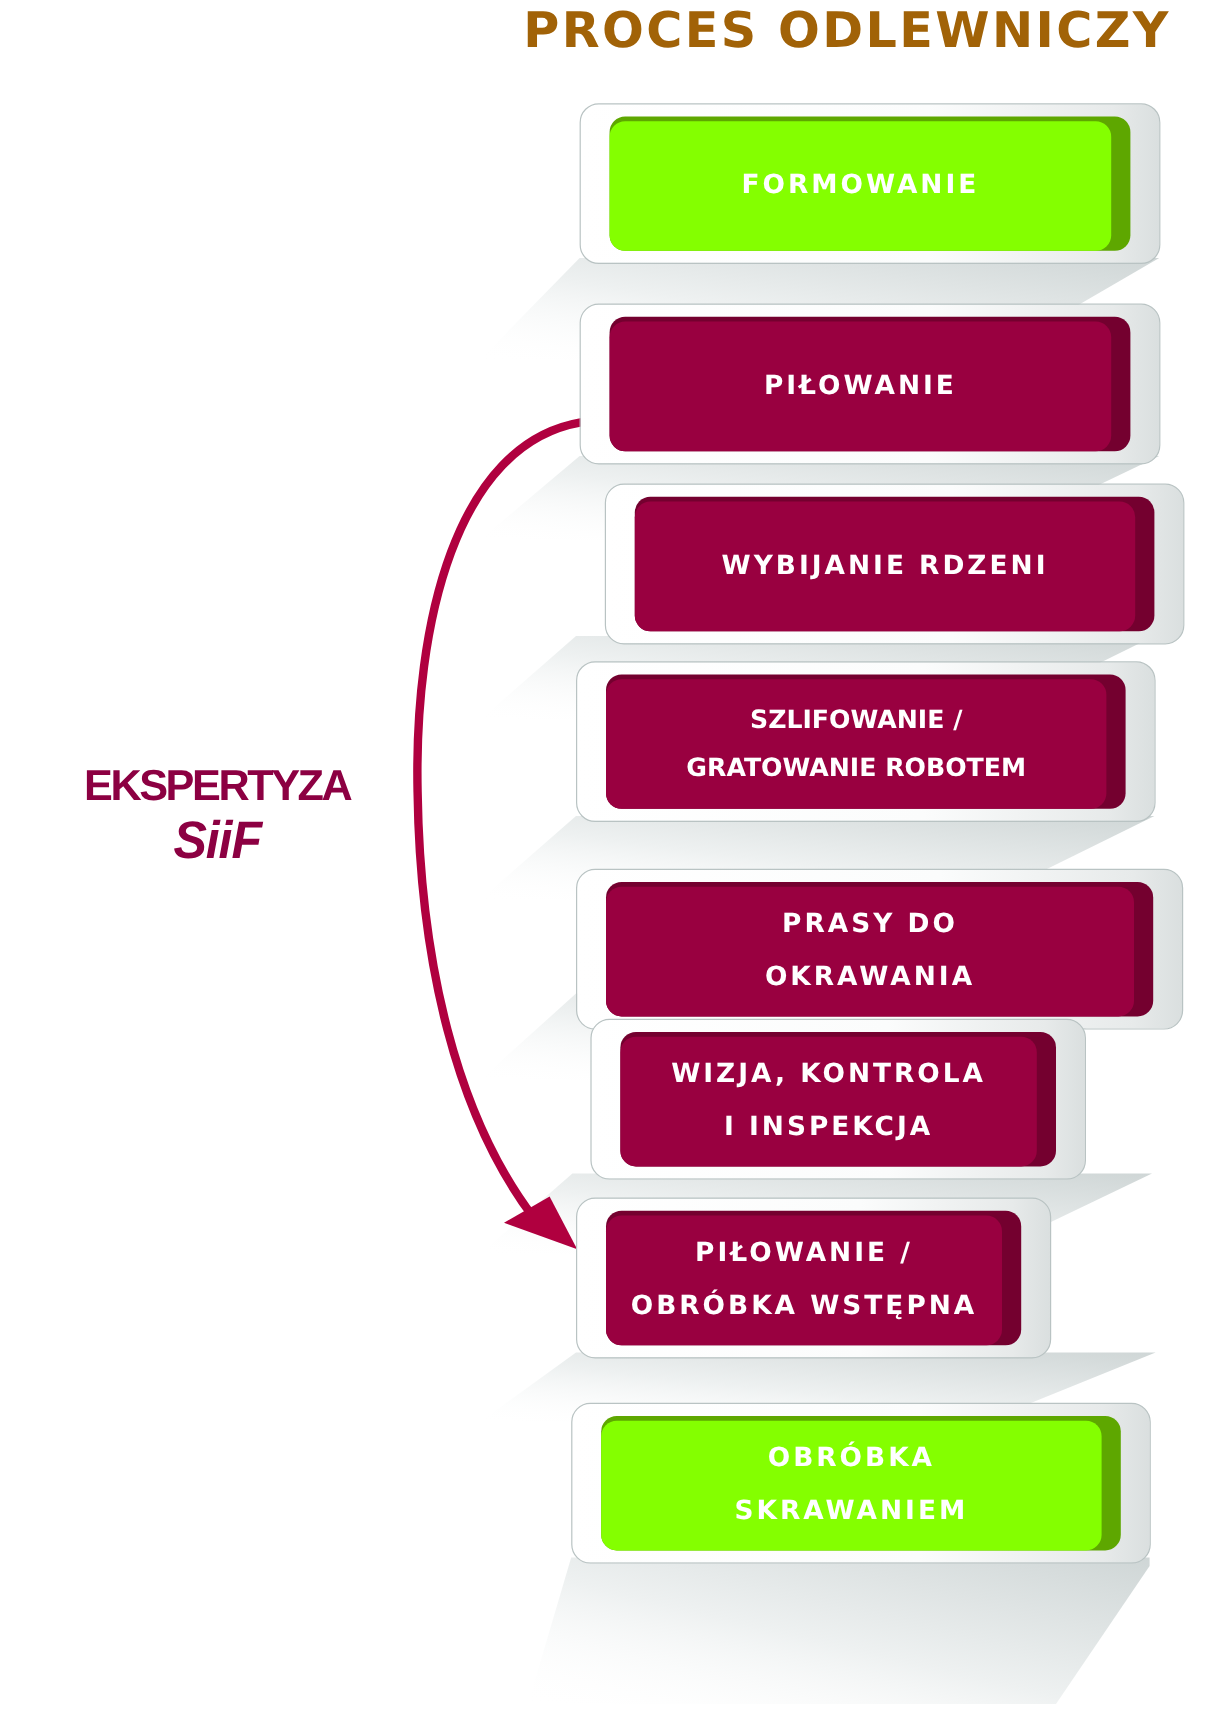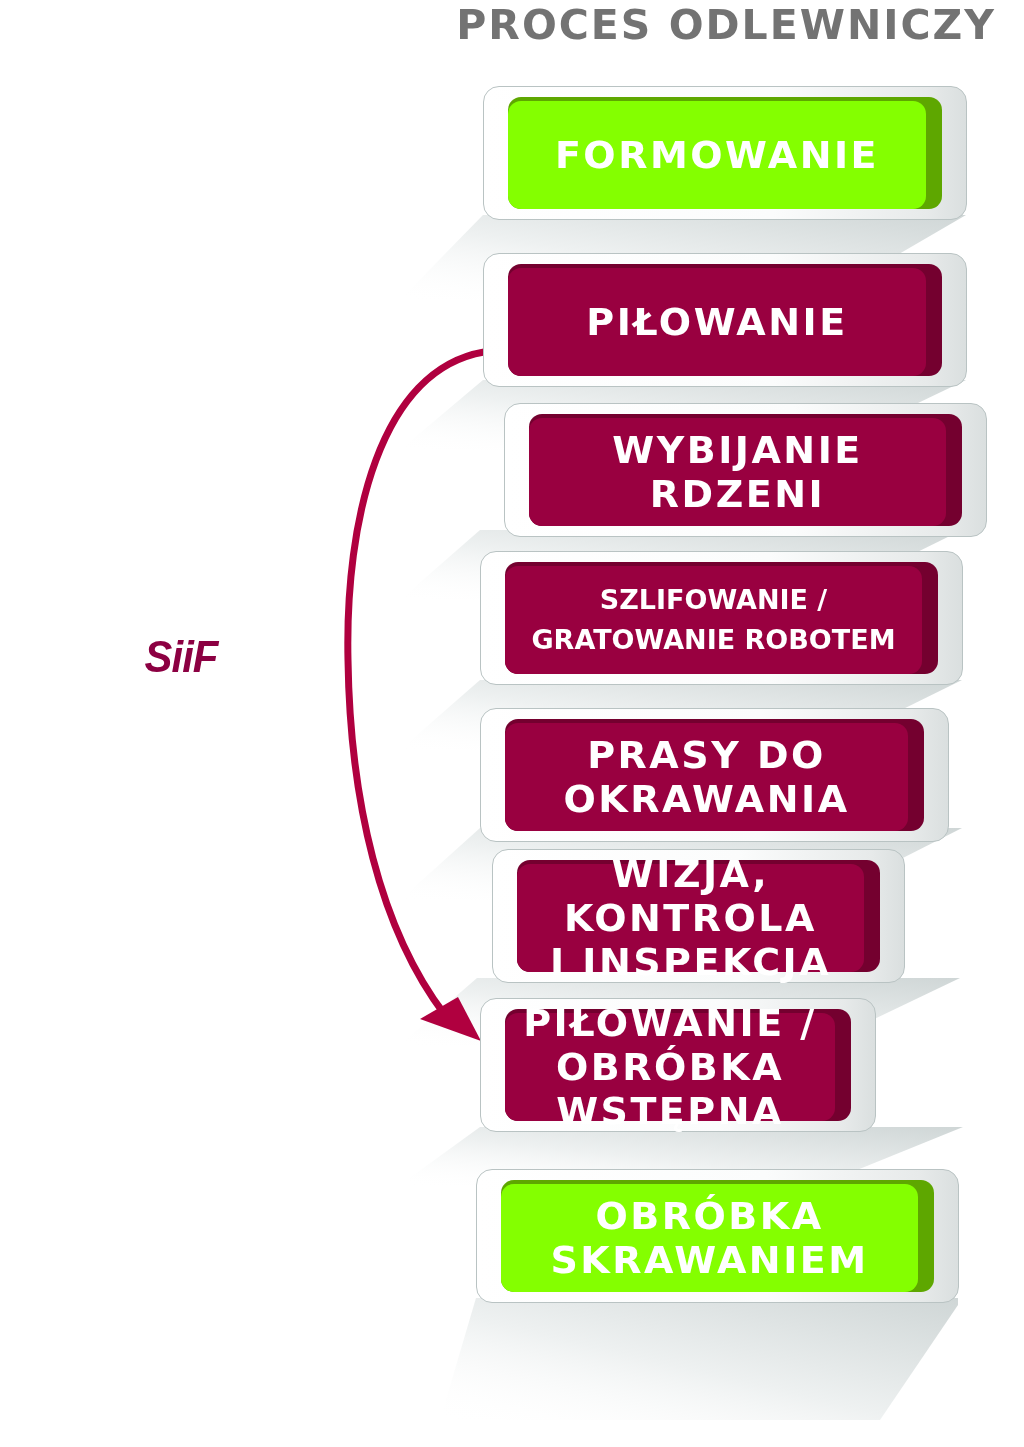--- a/index.html
+++ b/index.html
@@ -4,22 +4,22 @@
 <style>
   html, body { margin: 0; padding: 0; }
   body {
     width: 1024px; height: 1447px; position: relative; overflow: hidden;
     background: #ffffff;
     font-family: "DejaVu Sans", sans-serif;
   }
   .title {
     position: absolute; left: 436px; top: 0px; width: 560px;
     font-family: "DejaVu Sans", sans-serif; font-weight: bold;
-    font-size: 41px; letter-spacing: 2px; color: #737373;
-    line-height: 50px; white-space: nowrap; text-align: right;
+    font-size: 41px; letter-spacing: 2px; color: #a16207;
+    line-height: 50px; white-space: nowrap;
   }
   .shadow {
     position: absolute; z-index: 0;
   }
   .step {
     position: absolute; z-index: 2;
     height: 134px;
     border-radius: 16px;
     border: 1px solid #b9c3c3;
     background: linear-gradient(90deg, #ffffff 0%, #fbfcfc 60%, #e7eaea 92%, #dadfdf 100%);
@@ -35,24 +35,24 @@
     display: flex; align-items: center; justify-content: center;
     text-align: center;
   }
   .step.crimson .face { background: #74002f; }
   .step.crimson .face .front { background: #990040; }
   .step.green .face { background: #5ea700; }
   .step.green .face .front { background: #84ff00; }
   .label {
     color: #ffffff; font-weight: bold;
     font-family: "DejaVu Sans", sans-serif;
-    font-size: 38px; letter-spacing: 2.5px; line-height: 44px;
+    font-size: 22px; letter-spacing: 2.5px; line-height: 44px;
     white-space: pre-line;
   }
-  .label.tight { font-size: 27px; letter-spacing: 0px; line-height: 40px; }
+  .label.tight { font-size: 21px; letter-spacing: 0px; line-height: 40px; }
   .brand {
     position: absolute; left: 36px; top: 633px; width: 290px; text-align: center;
     color: #8c0042;
     font-family: "Liberation Sans", sans-serif; font-weight: bold;
   }
   .brand .l1 { font-size: 36px; letter-spacing: -2px; line-height: 44px; display:block; }
   .brand .l2 { font-size: 44px; letter-spacing: -1px; line-height: 48px; display:block; font-style: italic; transform: scaleX(0.95); }
   svg.arrow { position: absolute; left: 0; top: 0; z-index: 1; }
 </style>
 </head>
@@ -77,20 +77,21 @@
   <polygon points="963,1127 480,1127 400,1185 820,1185" fill="url(#sh)"></polygon>
   <polygon points="958,1298 476,1298 440,1420 880,1420 958,1305" fill="url(#sh)"></polygon>
 </svg>
 
 <svg class="arrow" width="1024" height="1447">
   <path d="M 484 352 C 380 370, 345 520, 348 660 C 350 800, 380 930, 445 1015" fill="none" stroke="#b0003f" stroke-width="7" stroke-linecap="round"></path>
   <polygon points="420,1019 458,997 481,1041" fill="#b0003f"></polygon>
 </svg>
 
 <div class="brand">
+  <span class="l1">EKSPERTYZA</span>
   <span class="l2">SiiF</span>
 </div>
 
 <div class="step green" style="left:483px; top:86px; width:484px;">
   <div class="face">
       <div class="front">
     <span class="label">FORMOWANIE</span>
   </div>
     </div>
 </div>
@@ -113,21 +114,21 @@
 
 <div class="step crimson" style="left:480px; top:551px; width:483px;">
   <div class="face">
       <div class="front">
     <span class="label tight">SZLIFOWANIE /
 GRATOWANIE ROBOTEM</span>
   </div>
     </div>
 </div>
 
-<div class="step crimson" style="left:480px; top:708px; width:469px;">
+<div class="step crimson" style="left:480px; top:724px; width:506px;">
   <div class="face">
       <div class="front">
     <span class="label">PRASY DO
 OKRAWANIA</span>
   </div>
     </div>
 </div>
 
 <div class="step crimson" style="left:492px; top:849px; width:413px;">
   <div class="face">

